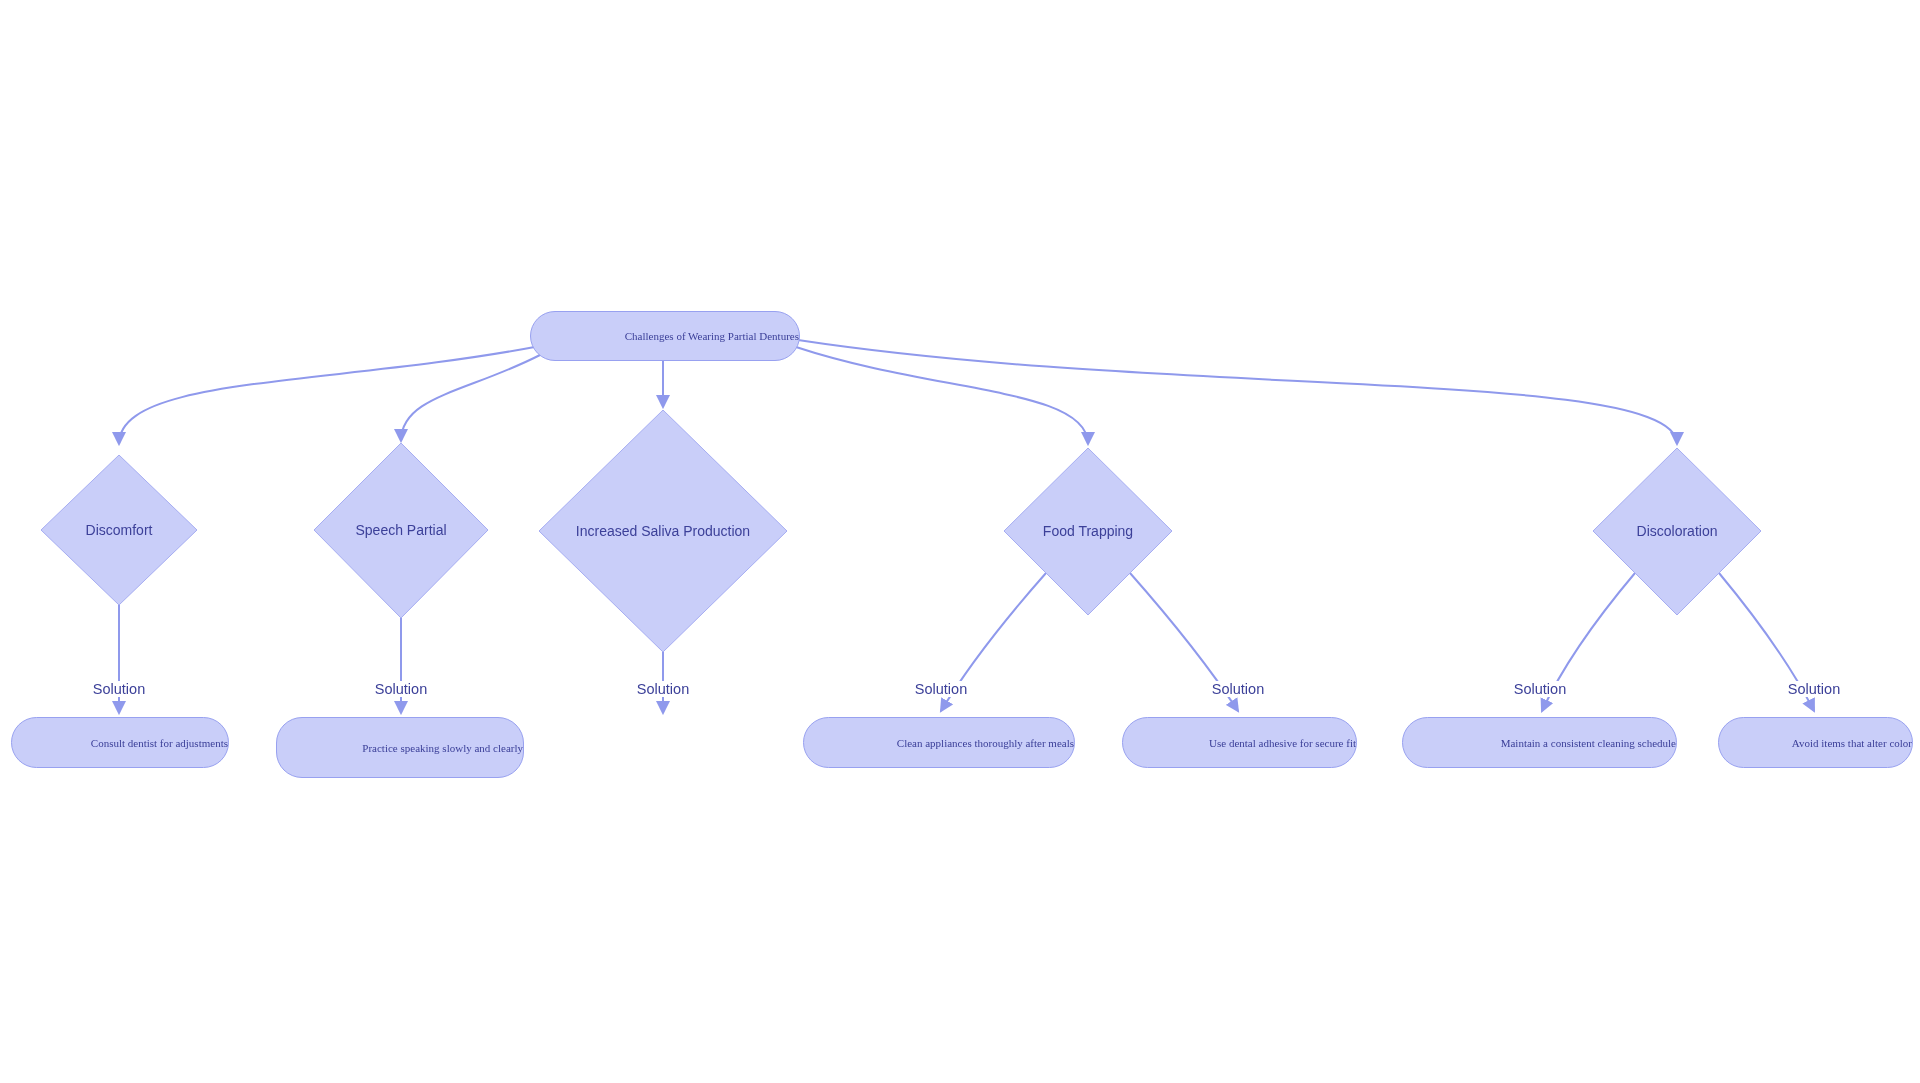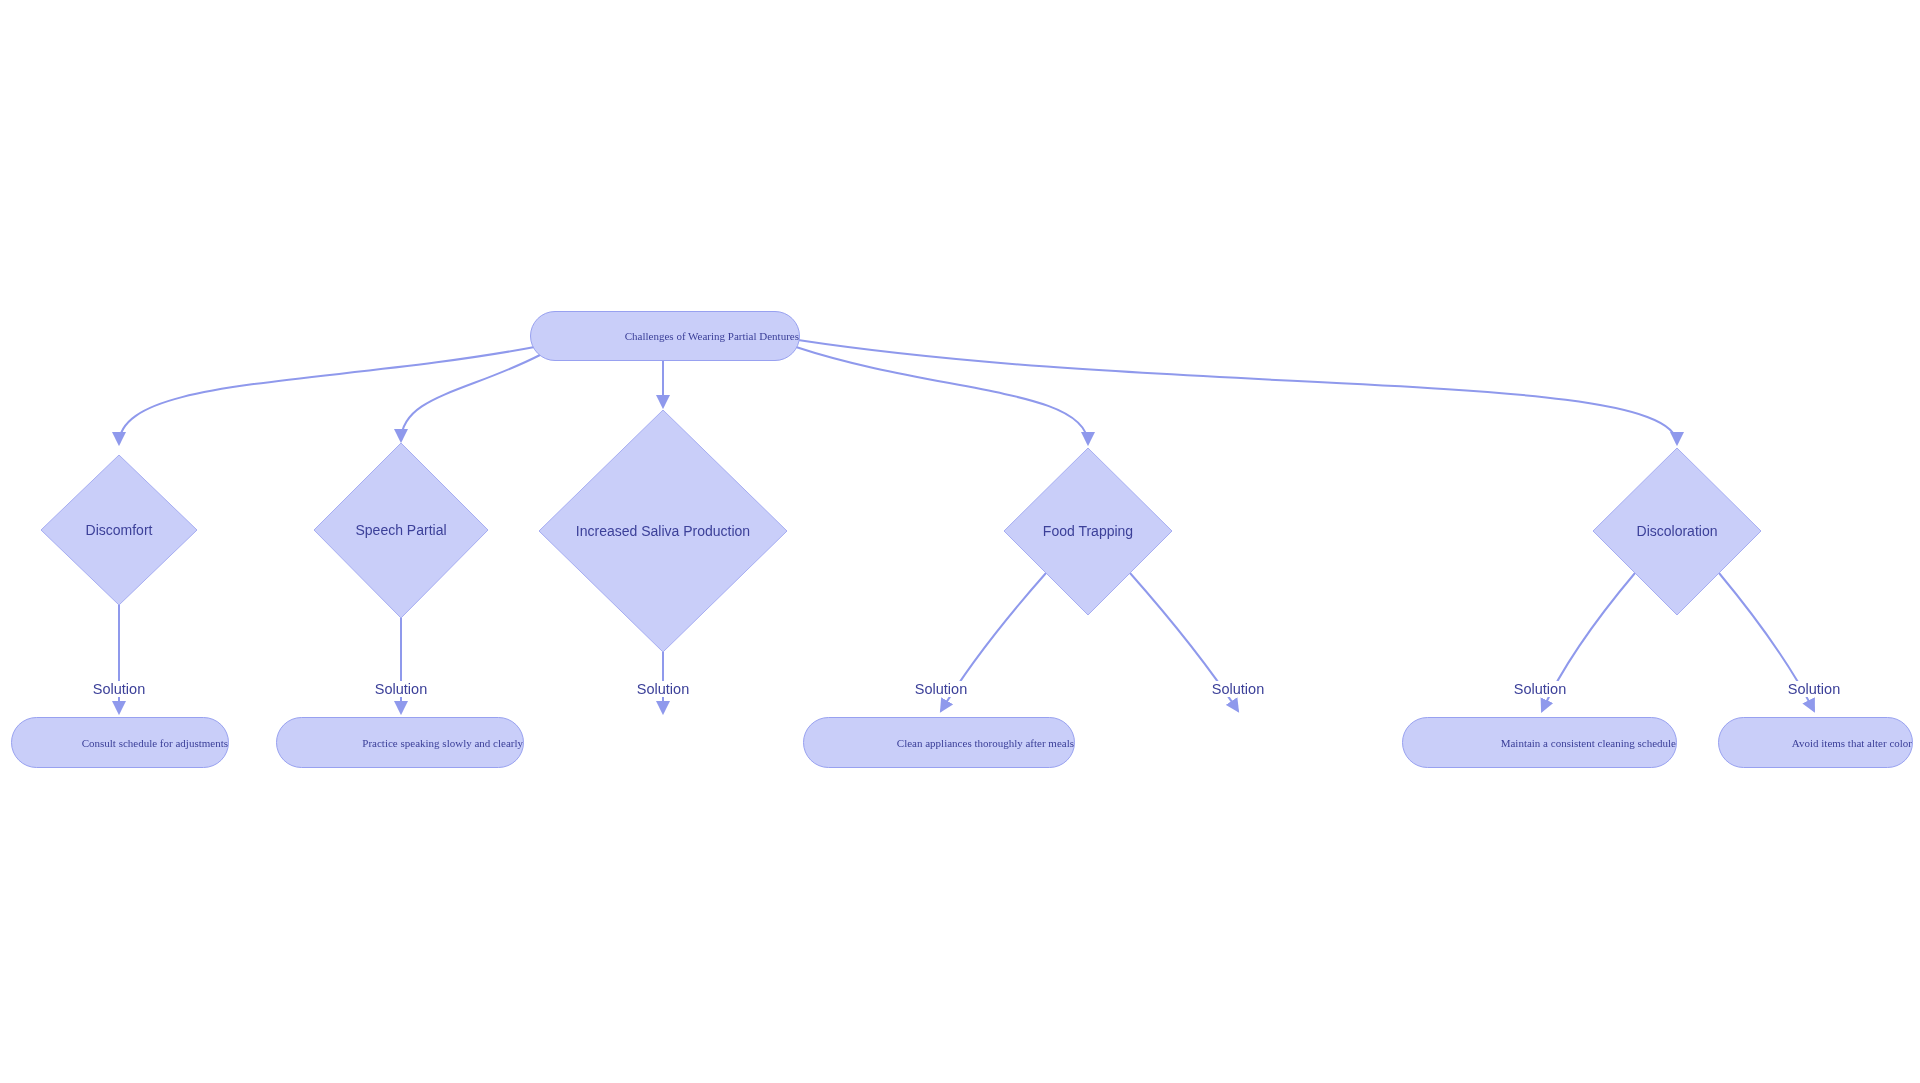--- a/index.html
+++ b/index.html
@@ -112,27 +112,30 @@
 
   <div class="edge-label" style="left:119px; top:681px;"><span>Solution</span></div>
   <div class="edge-label" style="left:401px; top:681px;"><span>Solution</span></div>
   <div class="edge-label" style="left:663px; top:681px;"><span>Solution</span></div>
   <div class="edge-label" style="left:941px; top:681px;"><span>Solution</span></div>
   <div class="edge-label" style="left:1238px; top:681px;"><span>Solution</span></div>
   <div class="edge-label" style="left:1540px; top:681px;"><span>Solution</span></div>
   <div class="edge-label" style="left:1814px; top:681px;"><span>Solution</span></div>
 
   <div class="pill" style="left:11px; top:717px; width:218px; height:51px;">
-    <span>Consult schedule for adjustments</span>
+    <span>Consult dentist for adjustments</span>
     </div>
-  <div class="pill" style="left:276px; top:717px; width:248px; height:51px;">
+  <div class="pill" style="left:276px; top:717px; width:248px; height:61px;">
     <span>Practice speaking slowly and clearly</span>
     </div>
   <div class="pill" style="left:803px; top:717px; width:272px; height:51px;">
     <span>Clean appliances thoroughly after meals</span>
+    </div>
+  <div class="pill" style="left:1122px; top:717px; width:235px; height:51px;">
+    <span>Use dental adhesive for secure fit</span>
     </div>
   <div class="pill" style="left:1402px; top:717px; width:275px; height:51px;">
     <span>Maintain a consistent cleaning schedule</span>
     </div>
   <div class="pill" style="left:1718px; top:717px; width:195px; height:51px;">
     <span>Avoid items that alter color</span>
     </div>
 
 </div>
 

